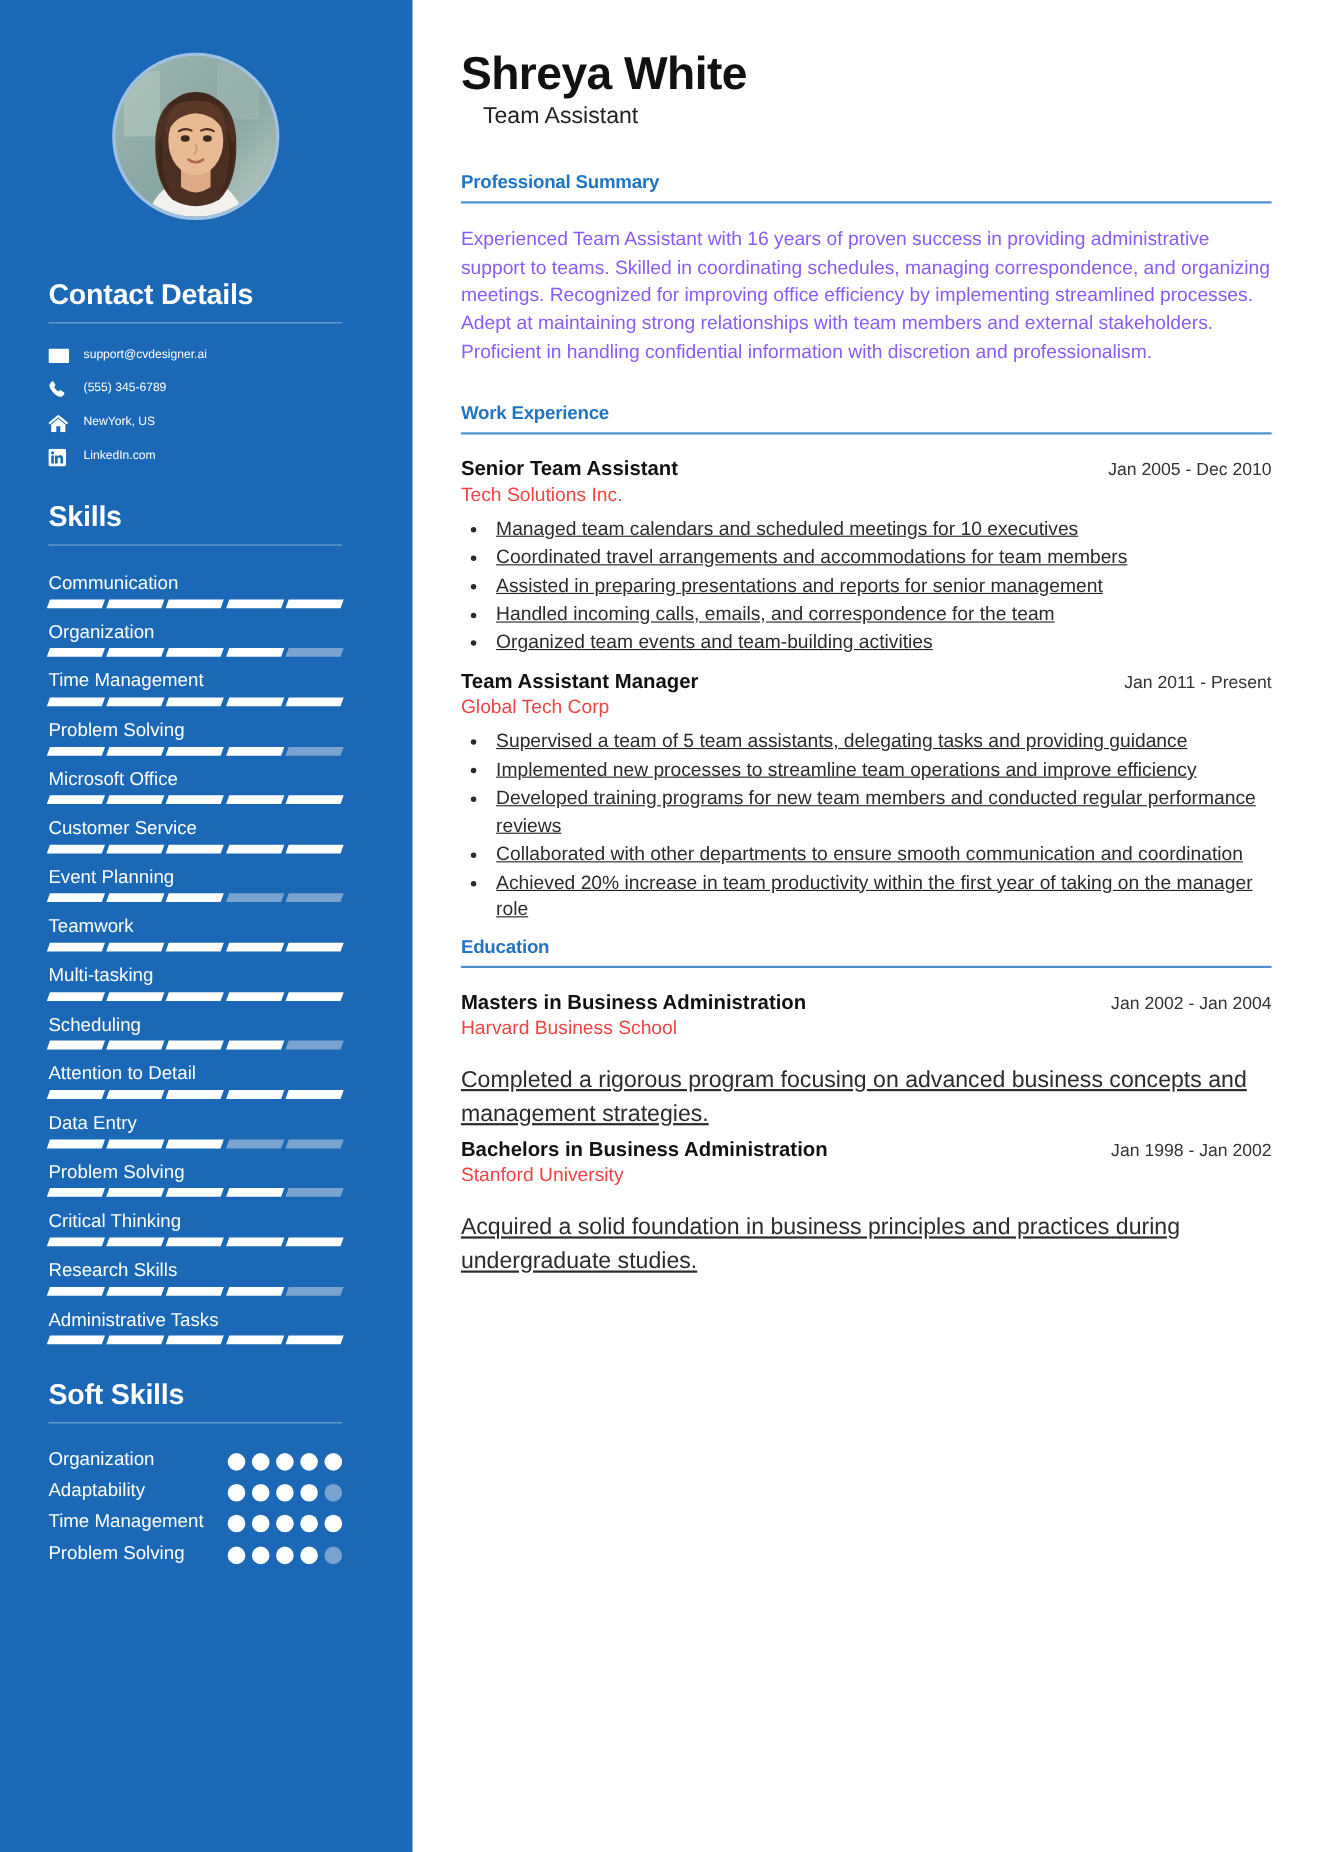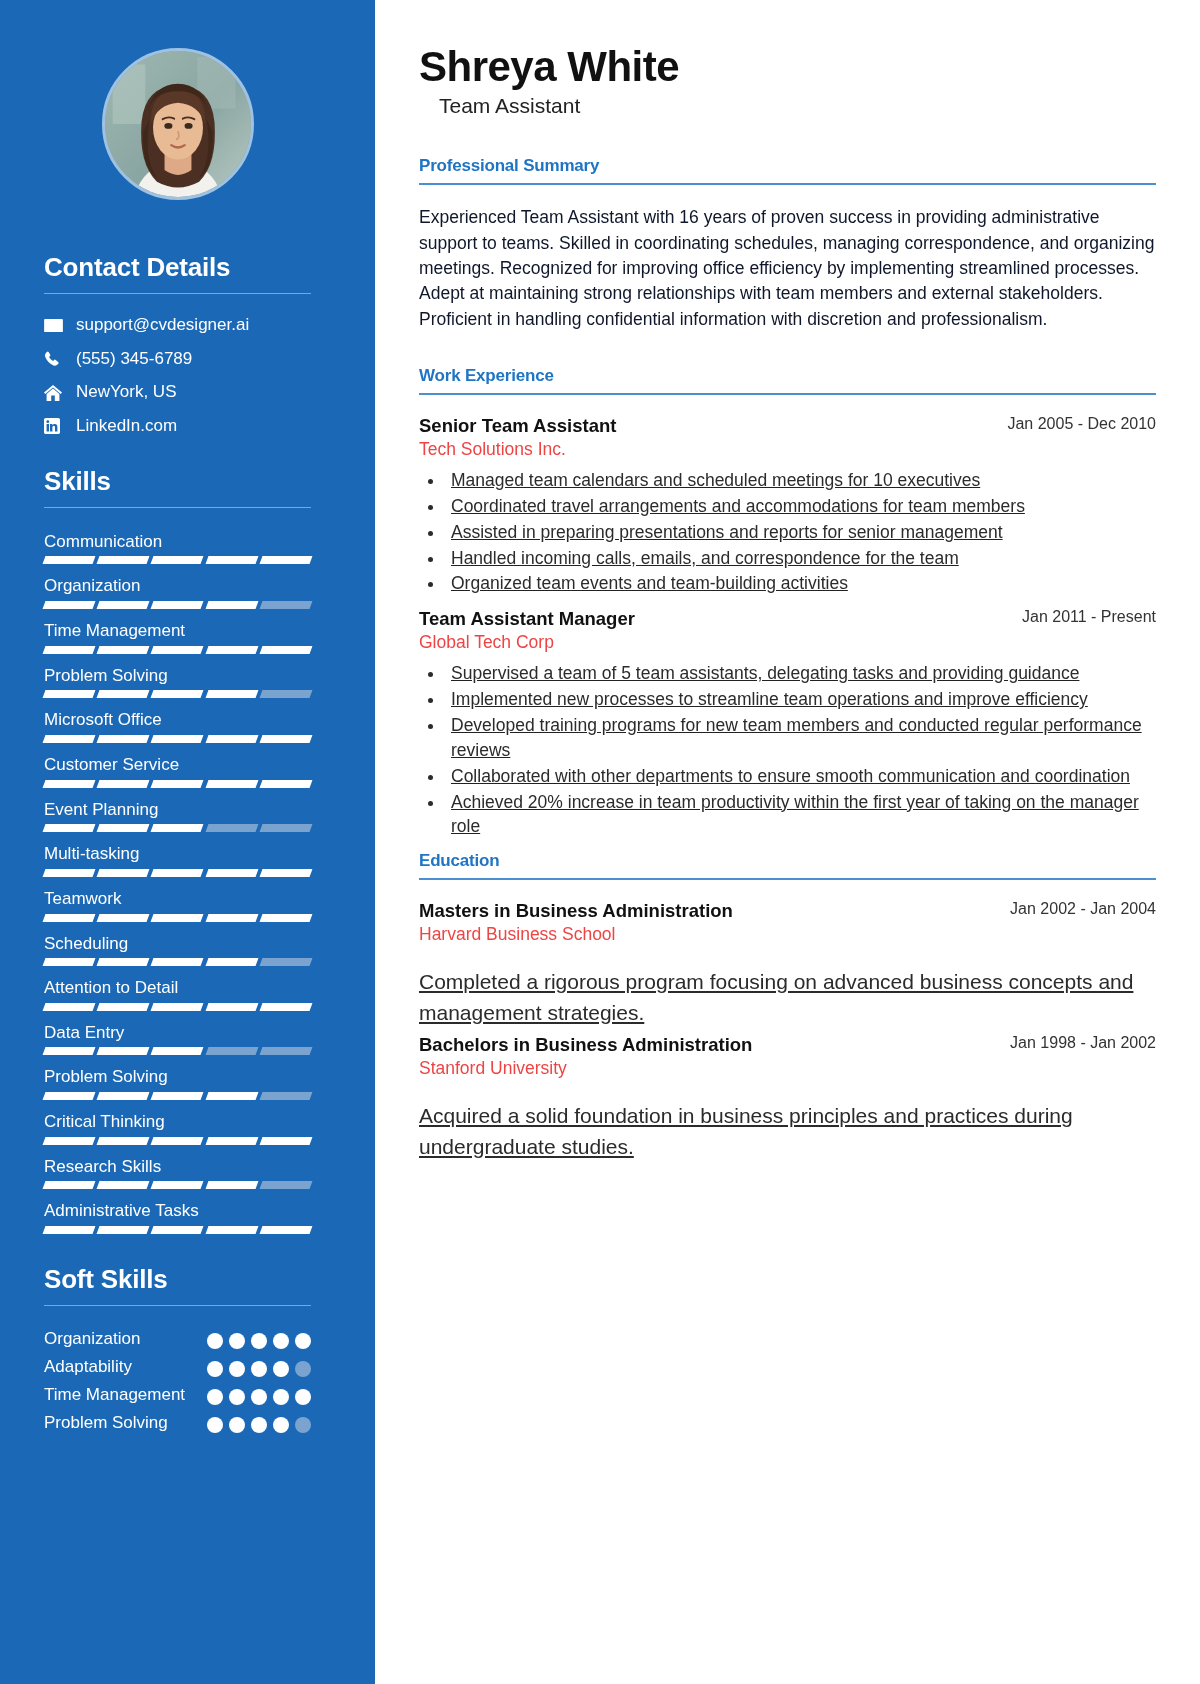--- a/index.html
+++ b/index.html
@@ -57,22 +57,21 @@
   }
   .side-rule {
     height: 1px;
     background: rgba(255,255,255,0.42);
     margin-bottom: 22px;
   }
 
   .contact-list { list-style: none; }
   .contact-item {
     display: flex;
-    align-items: center;
-    font-size: 17px;
+    font-size: 11px;
     line-height: 1.1;
     margin-bottom: 15px;
     color: #ffffff;
   }
   .contact-icon {
     width: 26px;
     min-width: 26px;
     display: inline-flex;
     align-items: center;
     justify-content: flex-start;
@@ -157,29 +156,29 @@
   }
   .sec-rule {
     height: 2px;
     background: #4a8fd1;
     margin-bottom: 20px;
   }
 
   .summary {
     font-size: 17.5px;
     line-height: 1.45;
-    color: #0f172a;
+    color: #8b5cf6;
     margin-bottom: 34px;
   }
 
   .entry { margin-bottom: 22px; }
   .entry-head {
     display: flex;
     justify-content: space-between;
-    align-items: flex-start;
+    align-items: flex-end;
   }
   .entry-role {
     font-size: 18.5px;
     font-weight: bold;
     color: #111111;
   }
   .entry-date {
     font-size: 16px;
     color: #333333;
     white-space: nowrap;
@@ -378,31 +377,31 @@
             <div class="skill-name">Event Planning</div>
             <div class="skill-bar">
               <span class="seg"></span>
               <span class="seg"></span>
               <span class="seg"></span>
               <span class="seg off"></span>
               <span class="seg off"></span>
             </div>
           </div>
           <div class="skill-row">
+            <div class="skill-name">Teamwork</div>
+            <div class="skill-bar">
+              <span class="seg"></span>
+              <span class="seg"></span>
+              <span class="seg"></span>
+              <span class="seg"></span>
+              <span class="seg"></span>
+            </div>
+          </div>
+          <div class="skill-row">
             <div class="skill-name">Multi-tasking</div>
-            <div class="skill-bar">
-              <span class="seg"></span>
-              <span class="seg"></span>
-              <span class="seg"></span>
-              <span class="seg"></span>
-              <span class="seg"></span>
-            </div>
-          </div>
-          <div class="skill-row">
-            <div class="skill-name">Teamwork</div>
             <div class="skill-bar">
               <span class="seg"></span>
               <span class="seg"></span>
               <span class="seg"></span>
               <span class="seg"></span>
               <span class="seg"></span>
             </div>
           </div>
           <div class="skill-row">
             <div class="skill-name">Scheduling</div>

